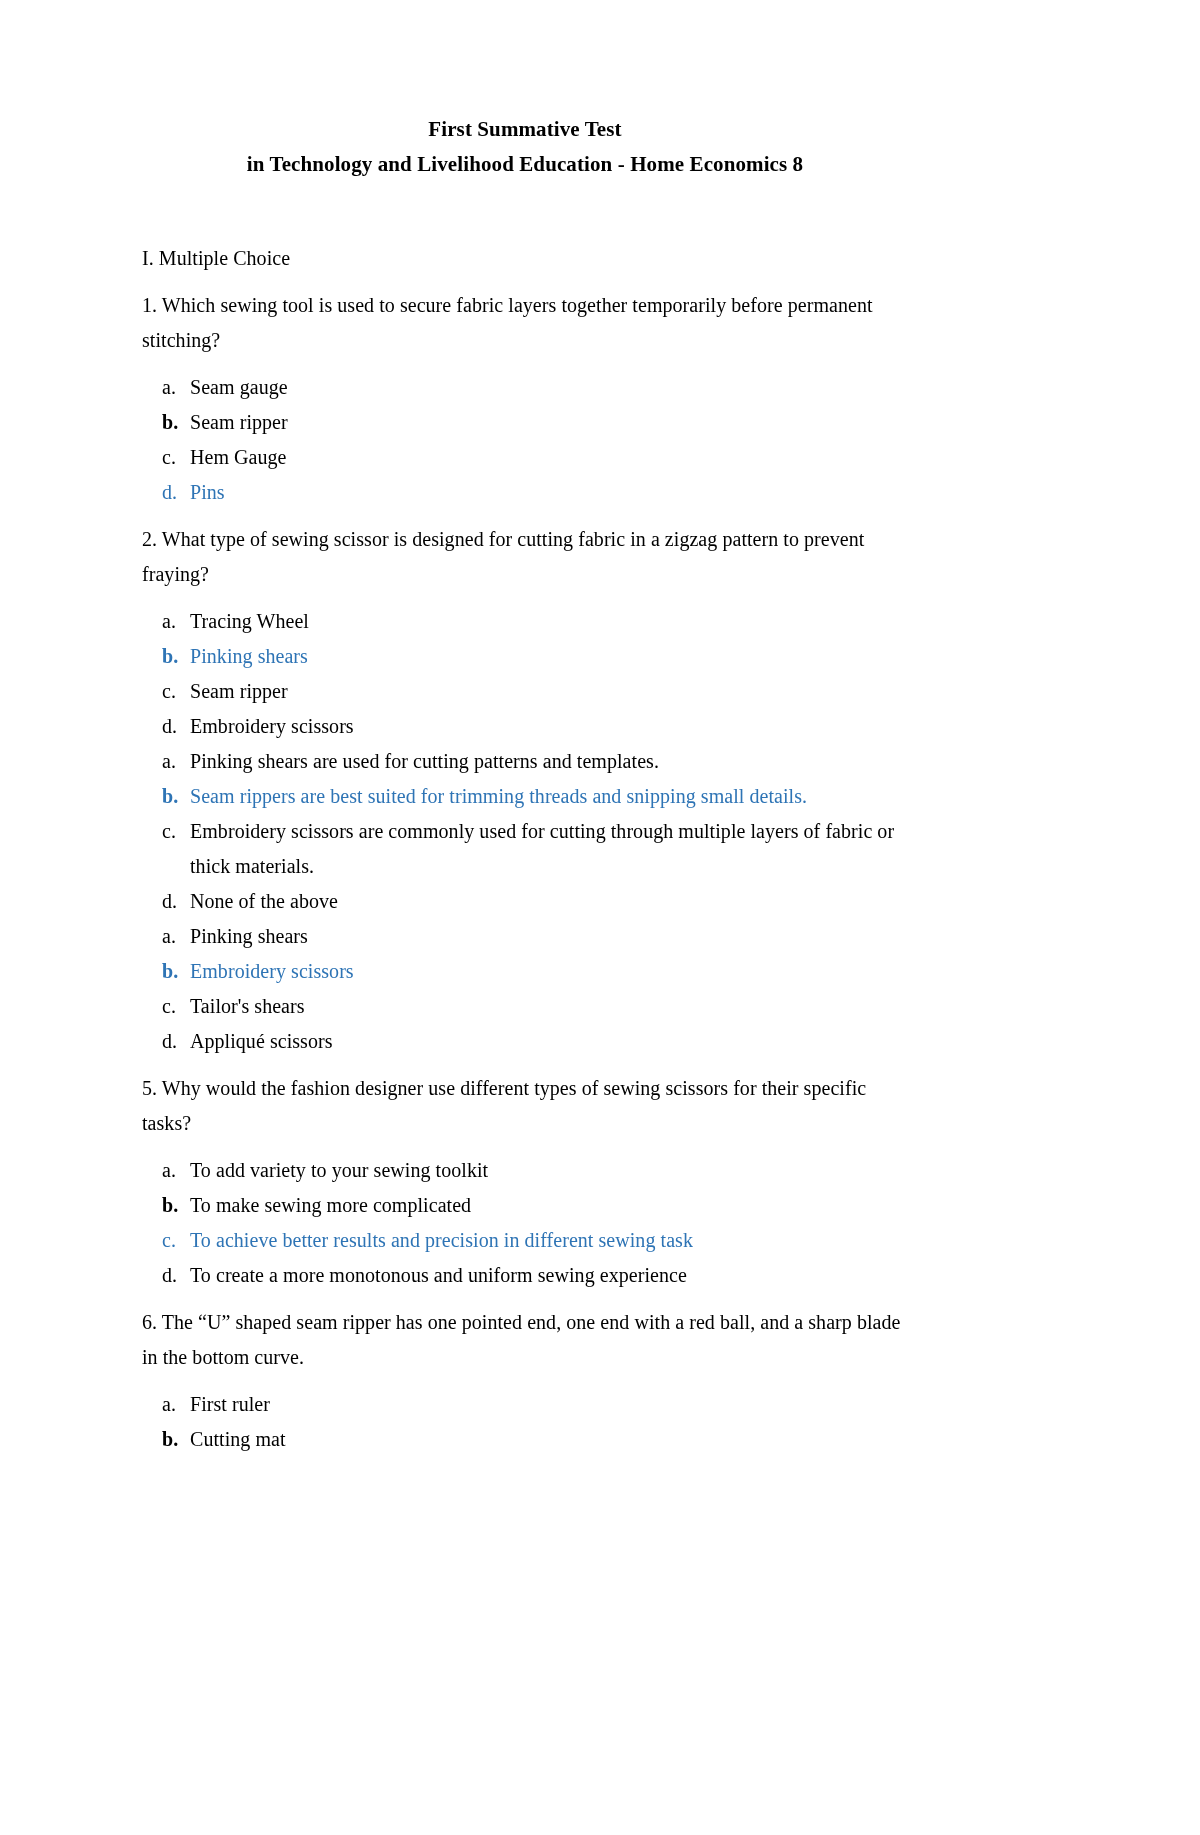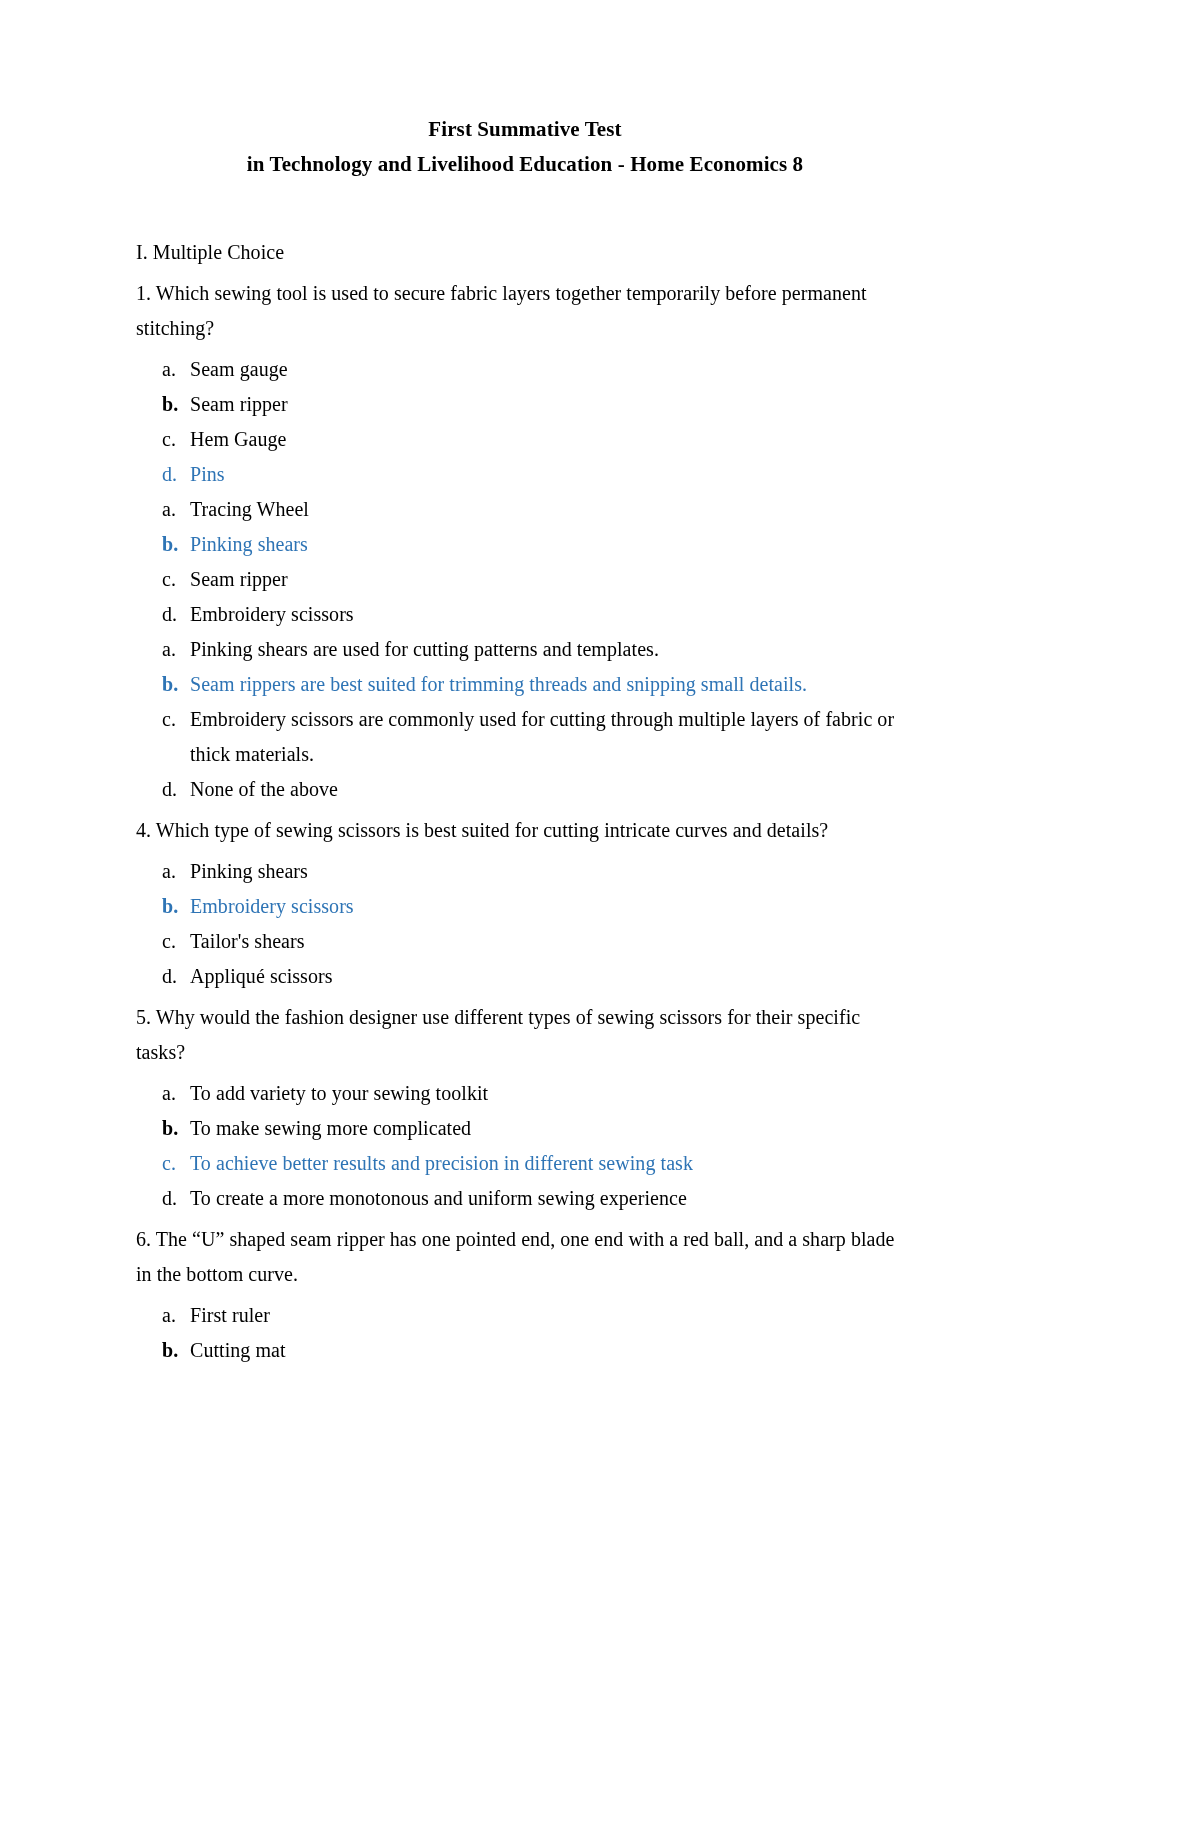--- a/index.html
+++ b/index.html
@@ -48,21 +48,21 @@
   }
   .gap-after-heading {
     height: 48px;
   }
   
   .section-label,
   .directions,
   .question {
     font-size: 20px;
     line-height: 35px;
-    margin: 6px;
+    margin: 12px;
     text-align: left;
     letter-spacing: 0.05px;
   }
   .question {
     text-indent: 0;
   }
   
   ol.options {
     list-style: none;
     margin: 0;
@@ -123,20 +123,21 @@
           </li>
           <li>
             <span class="opt-letter">c.</span>
             <span class="opt-text">Hem Gauge</span>
           </li>
           <li class="answer">
             <span class="opt-letter">d.</span>
             <span class="opt-text">Pins</span>
           </li>
         </ol>
+        <p class="question">2. What type of sewing scissor is designed for cutting fabric in a zigzag pattern to prevent fraying?</p>
         <ol class="options">
           <li>
             <span class="opt-letter">a.</span>
             <span class="opt-text">Tracing Wheel</span>
           </li>
           <li class="answer">
             <span class="opt-letter bold">b.</span>
             <span class="opt-text">Pinking shears</span>
           </li>
           <li>
@@ -159,21 +160,20 @@
           </li>
           <li>
             <span class="opt-letter">c.</span>
             <span class="opt-text">Embroidery scissors are commonly used for cutting through multiple layers of fabric or thick materials.</span>
           </li>
           <li>
             <span class="opt-letter">d.</span>
             <span class="opt-text">None of the above</span>
           </li>
         </ol>
-        <p class="question">4. Which type of sewing scissors is best suited for cutting intricate curves and details?</p>
         <ol class="options">
           <li>
             <span class="opt-letter">a.</span>
             <span class="opt-text">Pinking shears</span>
           </li>
           <li class="answer">
             <span class="opt-letter bold">b.</span>
             <span class="opt-text">Embroidery scissors</span>
           </li>
           <li>

